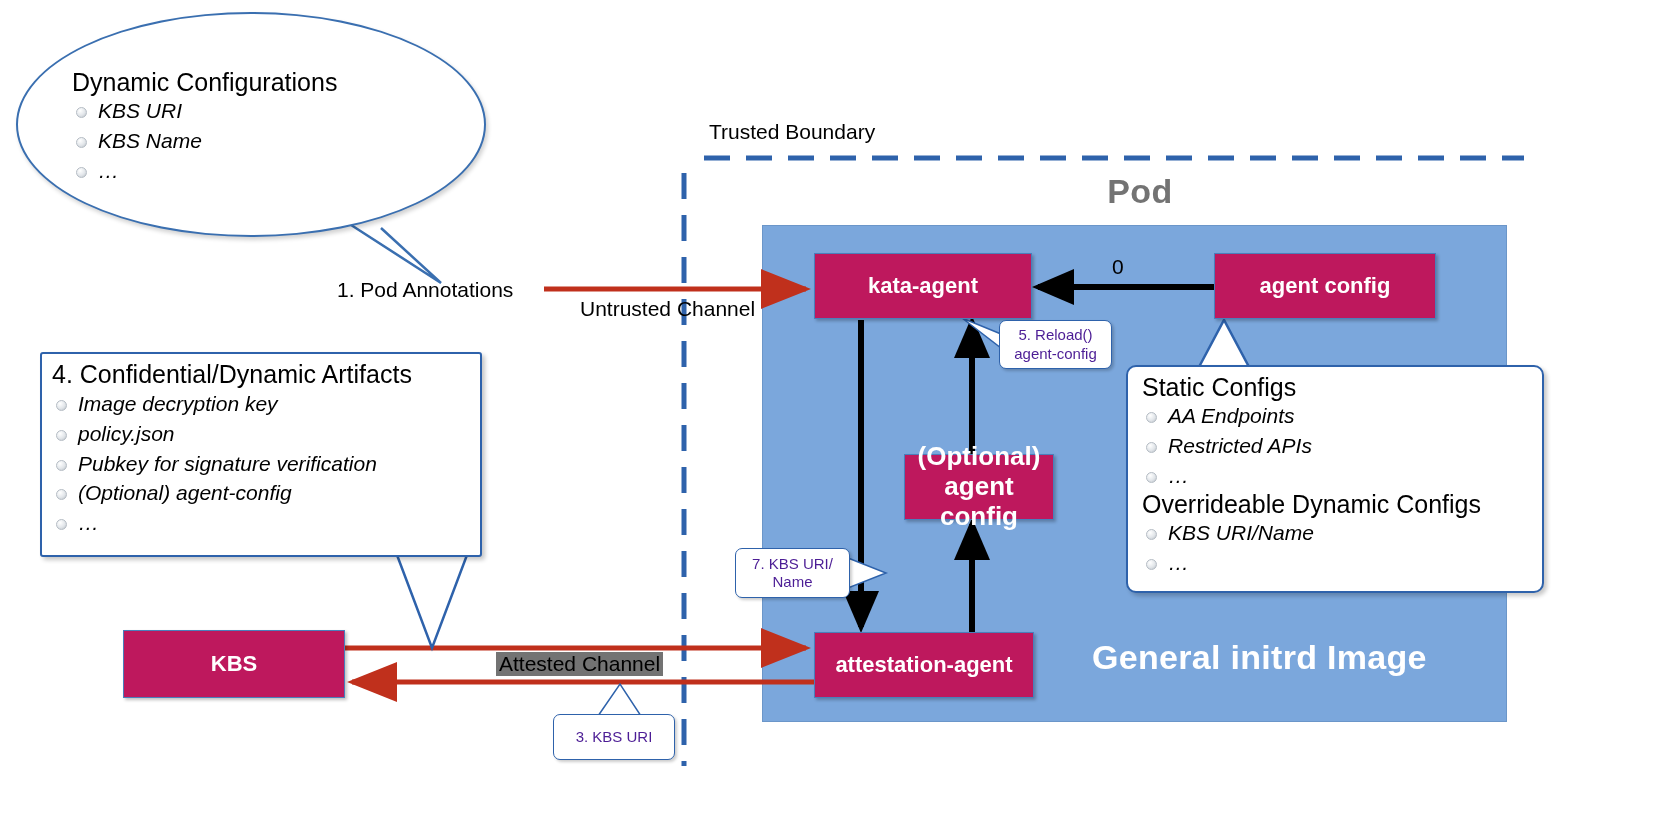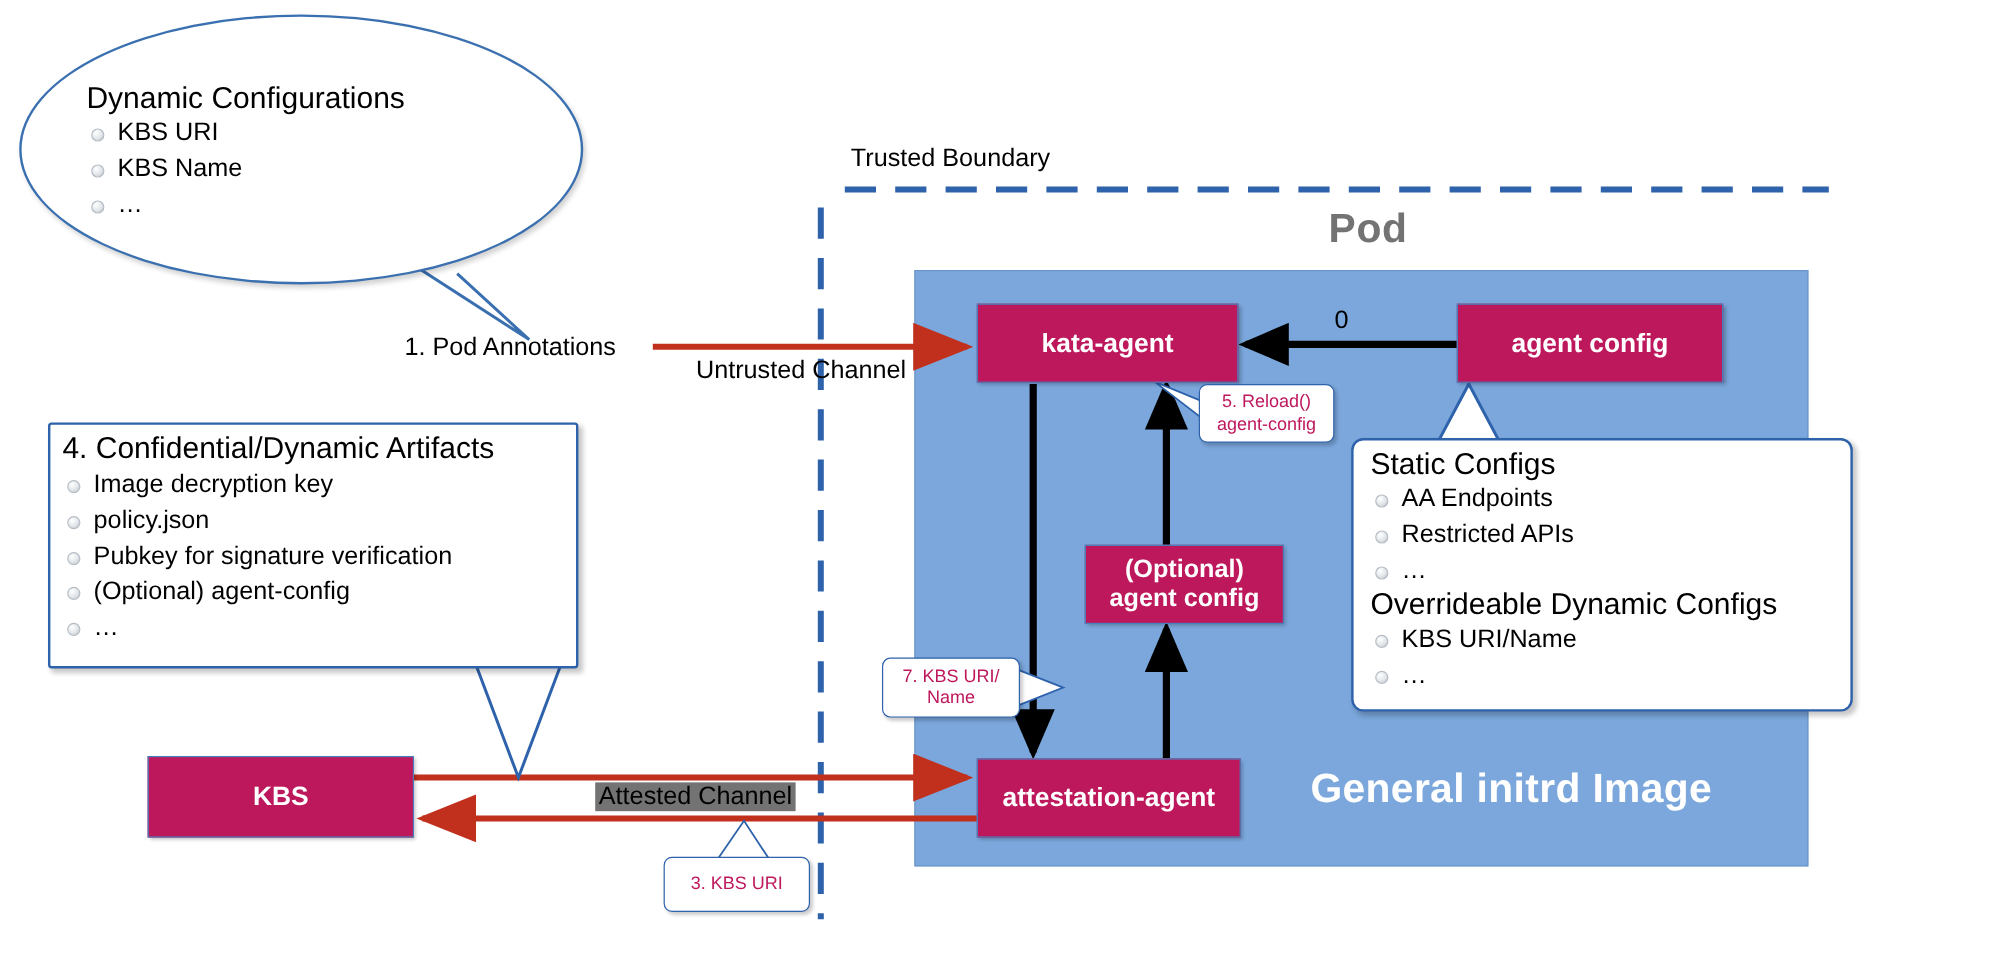--- a/index.html
+++ b/index.html
@@ -50,21 +50,21 @@
     font-weight: bold;
     display: flex;
     align-items: center;
     justify-content: center;
     text-align: center;
     line-height: 1.15;
     box-shadow: 2px 2px 3px rgba(0,0,0,.25);
   }
   #kata-agent    { left: 814px;  top: 253px; width: 218px; height: 66px; font-size: 22px; }
   #agent-config  { left: 1214px; top: 253px; width: 222px; height: 66px; font-size: 22px; }
-  #optional-cfg  { left: 904px;  top: 454px; width: 166px; height: 66px; font-size: 21px; flex-direction: column; }
+  #optional-cfg  { left: 904px;  top: 454px; width: 150px; height: 66px; font-size: 26px; flex-direction: column; }
   #attest-agent  { left: 814px;  top: 632px; width: 220px; height: 66px; font-size: 22px; }
   #kbs-box       { left: 123px;  top: 630px; width: 222px; height: 68px; font-size: 22px; }
 
   
   .plain { color: #000; font-size: 21px; }
   #trusted-boundary-label { left: 709px; top: 120px; font-size: 21px; }
   #untrusted-channel-label { left: 580px; top: 297px; font-size: 21px; }
   #attested-channel-label { left: 496px; top: 652px; font-size: 21px; background:#737373; padding:0 3px;}
   #pod-annotations-label { left: 337px; top: 278px; font-size: 21px; }
   #zero-label { left: 1112px; top: 255px; font-size: 21px; }
@@ -101,38 +101,39 @@
 
   
   .heading { font-size: 25px; color: #000; line-height: 1.12; white-space: nowrap; }
   .bullets { list-style: none; margin: 0; padding: 0; }
   .bullets li {
     font-size: 21px; color: #000;
     line-height: 1.42;
     padding-left: 26px;
     position: relative;
     white-space: nowrap;
+    font-style: italic;
   }
   .bullets li::before {
     content: "";
     position: absolute;
     left: 4px; top: 11px;
     width: 9px; height: 9px;
     border-radius: 50%;
     background: radial-gradient(circle at 35% 30%, #ffffff 0%, #e2e6ea 55%, #b9bfc6 100%);
     border: 1px solid #b5bcc4;
   }
 
   
   .note {
     background: #ffffff;
     border: 1px solid #2e62ab;
     border-radius: 7px;
     box-sizing: border-box;
-    color: #be185d;
+    color: #4c1d95;
     font-size: 15px;
     text-align: center;
     display: flex;
     flex-direction: column;
     align-items: center;
     justify-content: center;
     line-height: 1.22;
     box-shadow: 2px 2px 3px rgba(0,0,0,.2);
   }
   #note-reload { left: 999px; top: 320px; width: 113px; height: 49px; }

